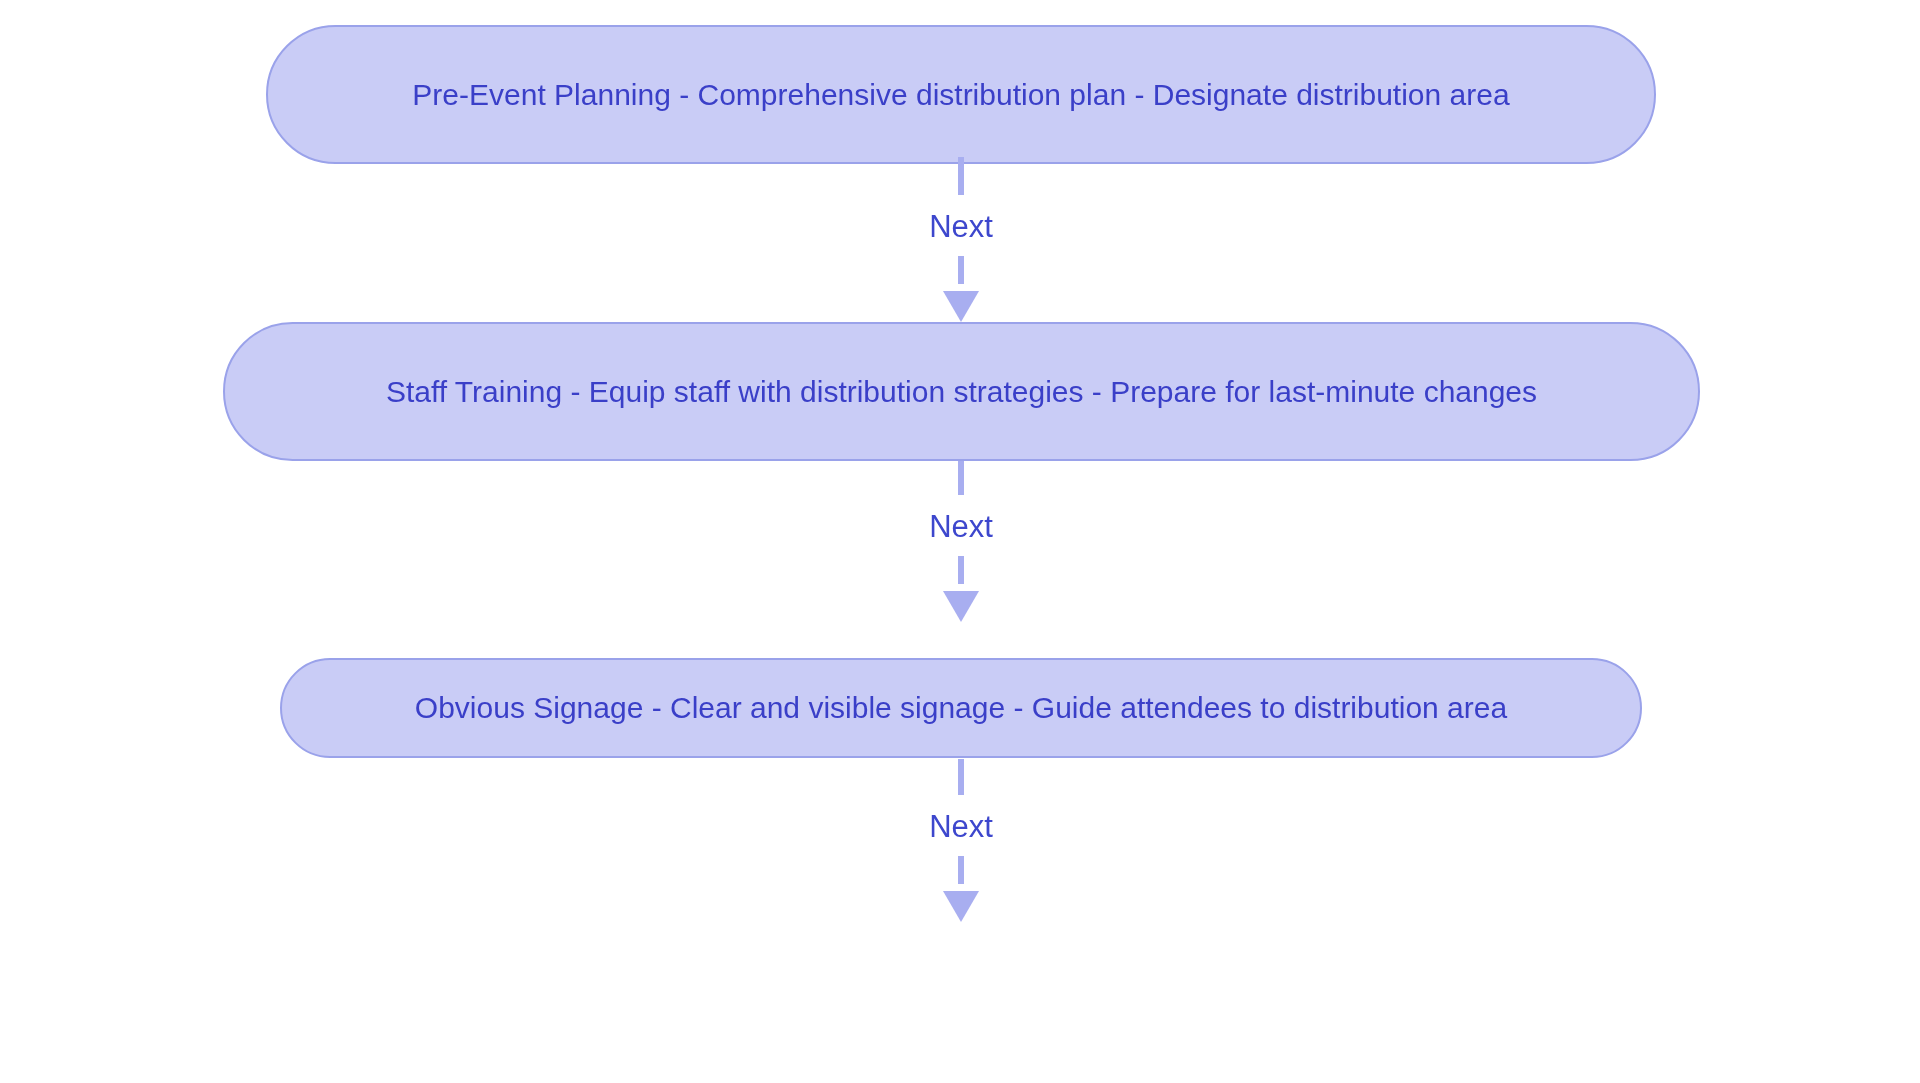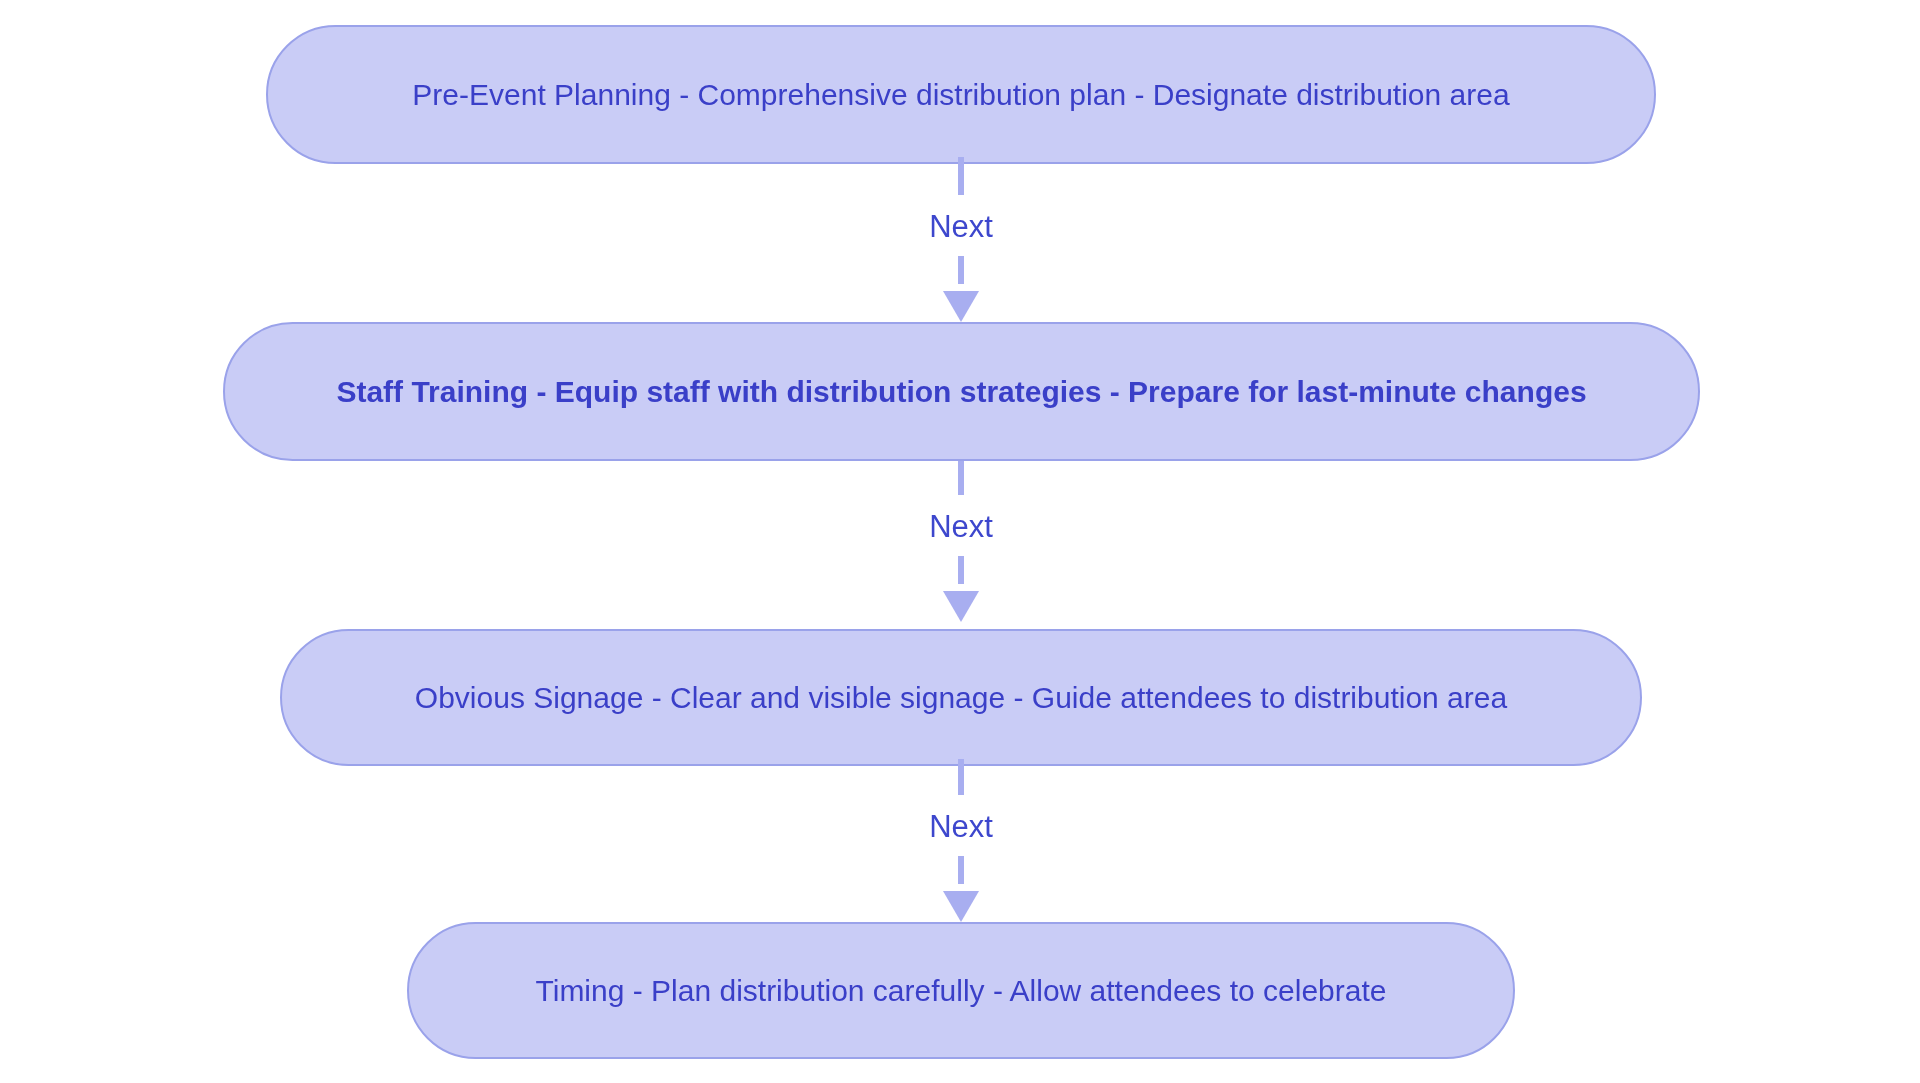--- a/index.html
+++ b/index.html
@@ -56,22 +56,22 @@
   .arrow-head {
     width: 0;
     height: 0;
     border-left: 18px solid transparent;
     border-right: 18px solid transparent;
     border-top: 31px solid #a8aef0;
     margin-top: -1px;
   }
   
   #node-0 { left: 266px; top: 18px;  width: 1390px; height: 139px; margin-top: 7px; }
-  #node-1 { left: 223px; top: 322px; width: 1477px; height: 139px; font-weight: bold; }
-  #node-2 { left: 280px; top: 629px; width: 1362px; height: 137px; }
+  #node-1 { left: 223px; top: 322px; width: 1477px; height: 139px; }
+  #node-2 { left: 280px; top: 658px; width: 1362px; height: 100px; }
   #node-3 { left: 407px; top: 922px; width: 1108px; height: 137px; }
   #conn-0 { left: 891px; top: 157px; height: 165px; }
   #conn-1 { left: 891px; top: 461px; height: 161px; }
   #conn-2 { left: 891px; top: 759px; height: 163px; }
 </style>
 </head>
 <body>
 
 <div class="flowchart">
 
@@ -101,17 +101,14 @@
     <span>Obvious Signage - Clear and visible signage - Guide attendees to distribution area</span>
   </div>
 
   <div id="conn-2" class="connector">
     <div class="line-seg line-top"></div>
     <div class="edge-label">Next</div>
     <div class="line-seg line-bottom"></div>
     <div class="arrow-head"></div>
   </div>
 
-  <div id="node-3" class="flow-node">
-    <span>Timing - Plan distribution carefully - Allow attendees to celebrate</span>
-  </div>
 
 </div>
 
 </body></html>

